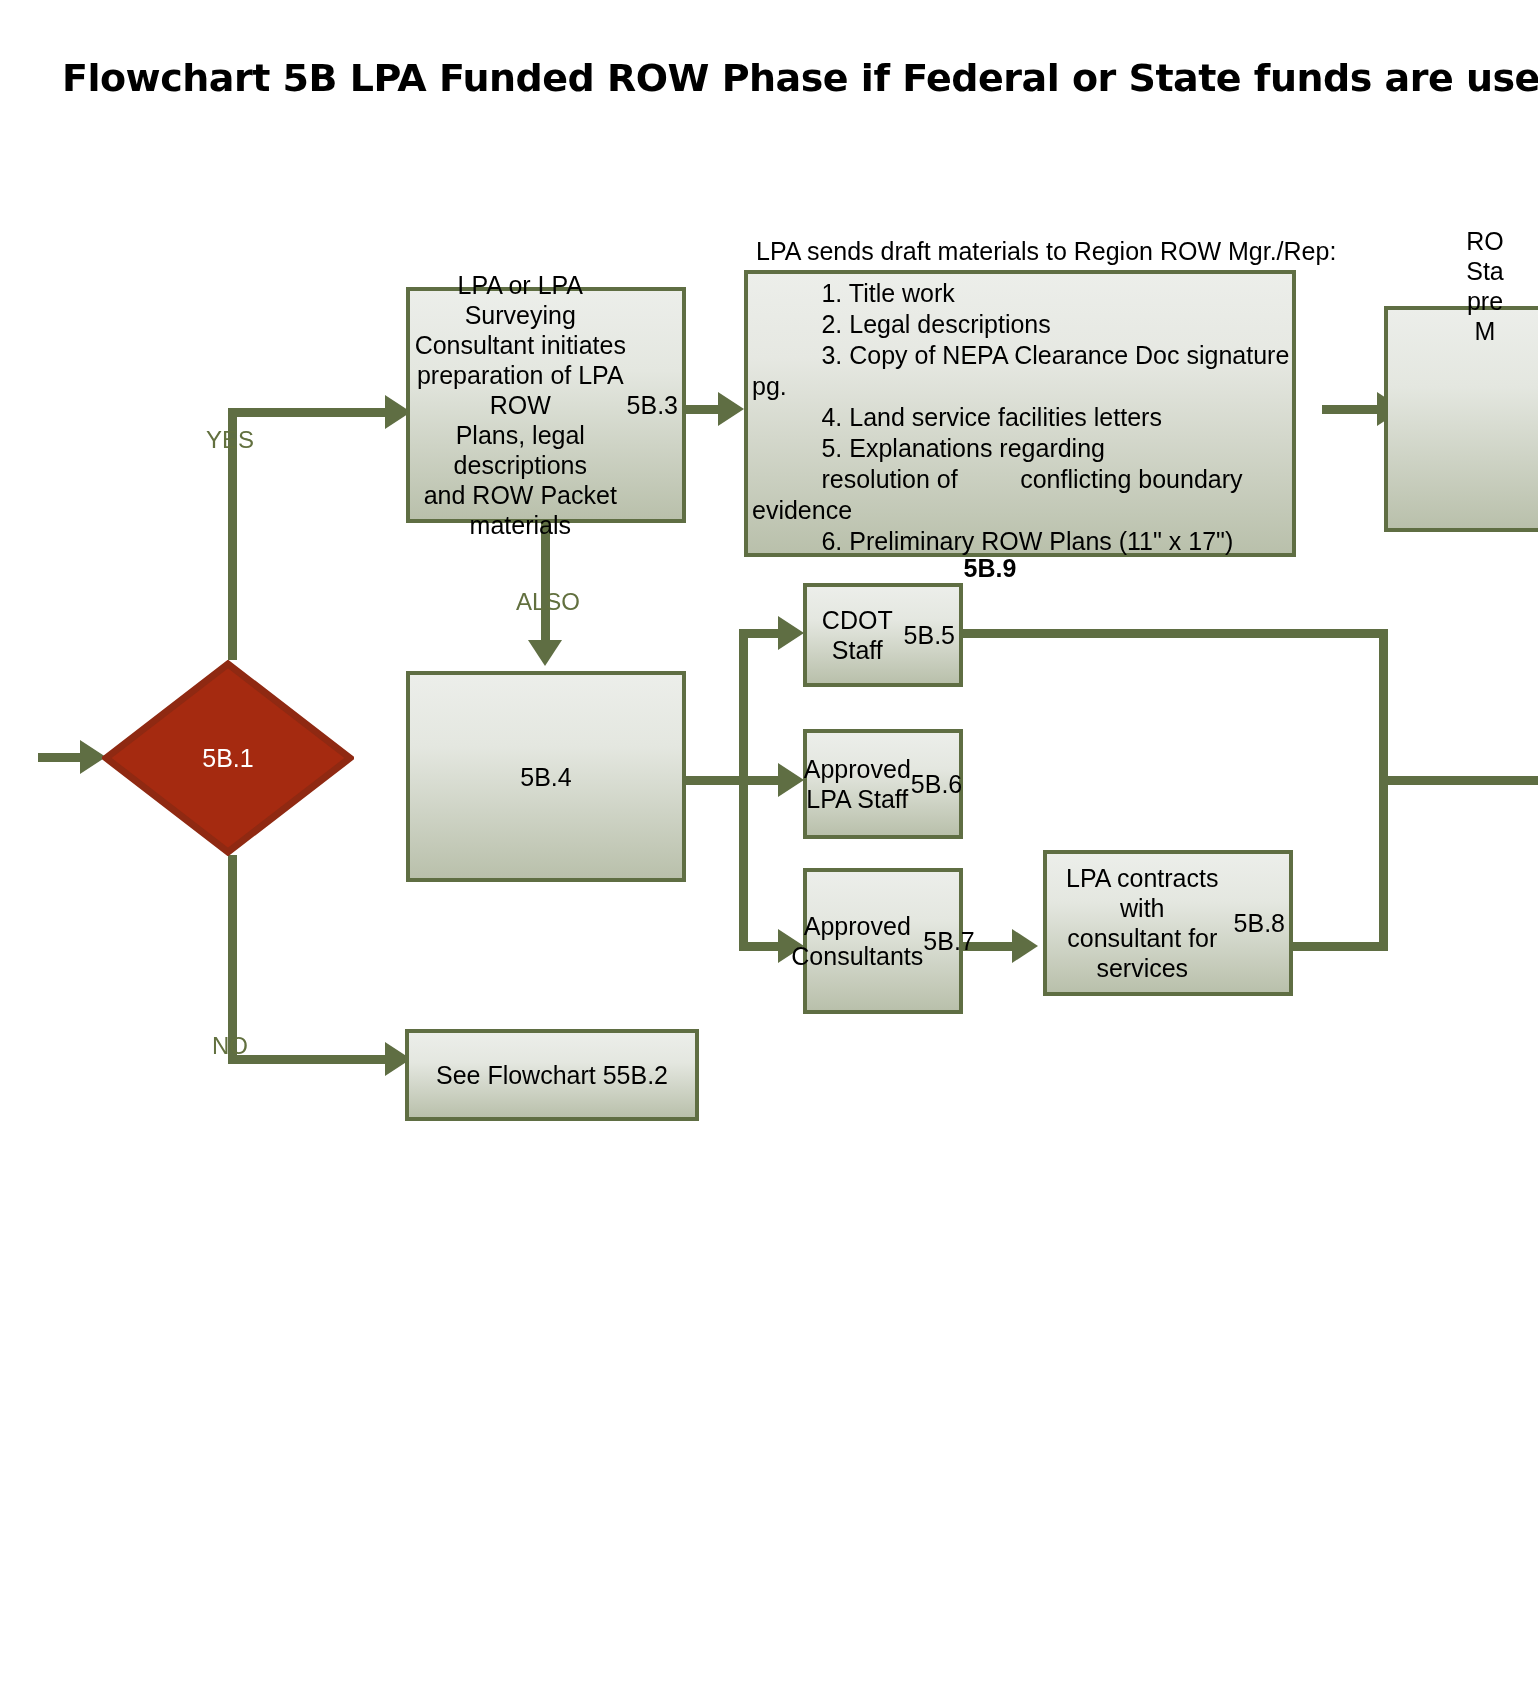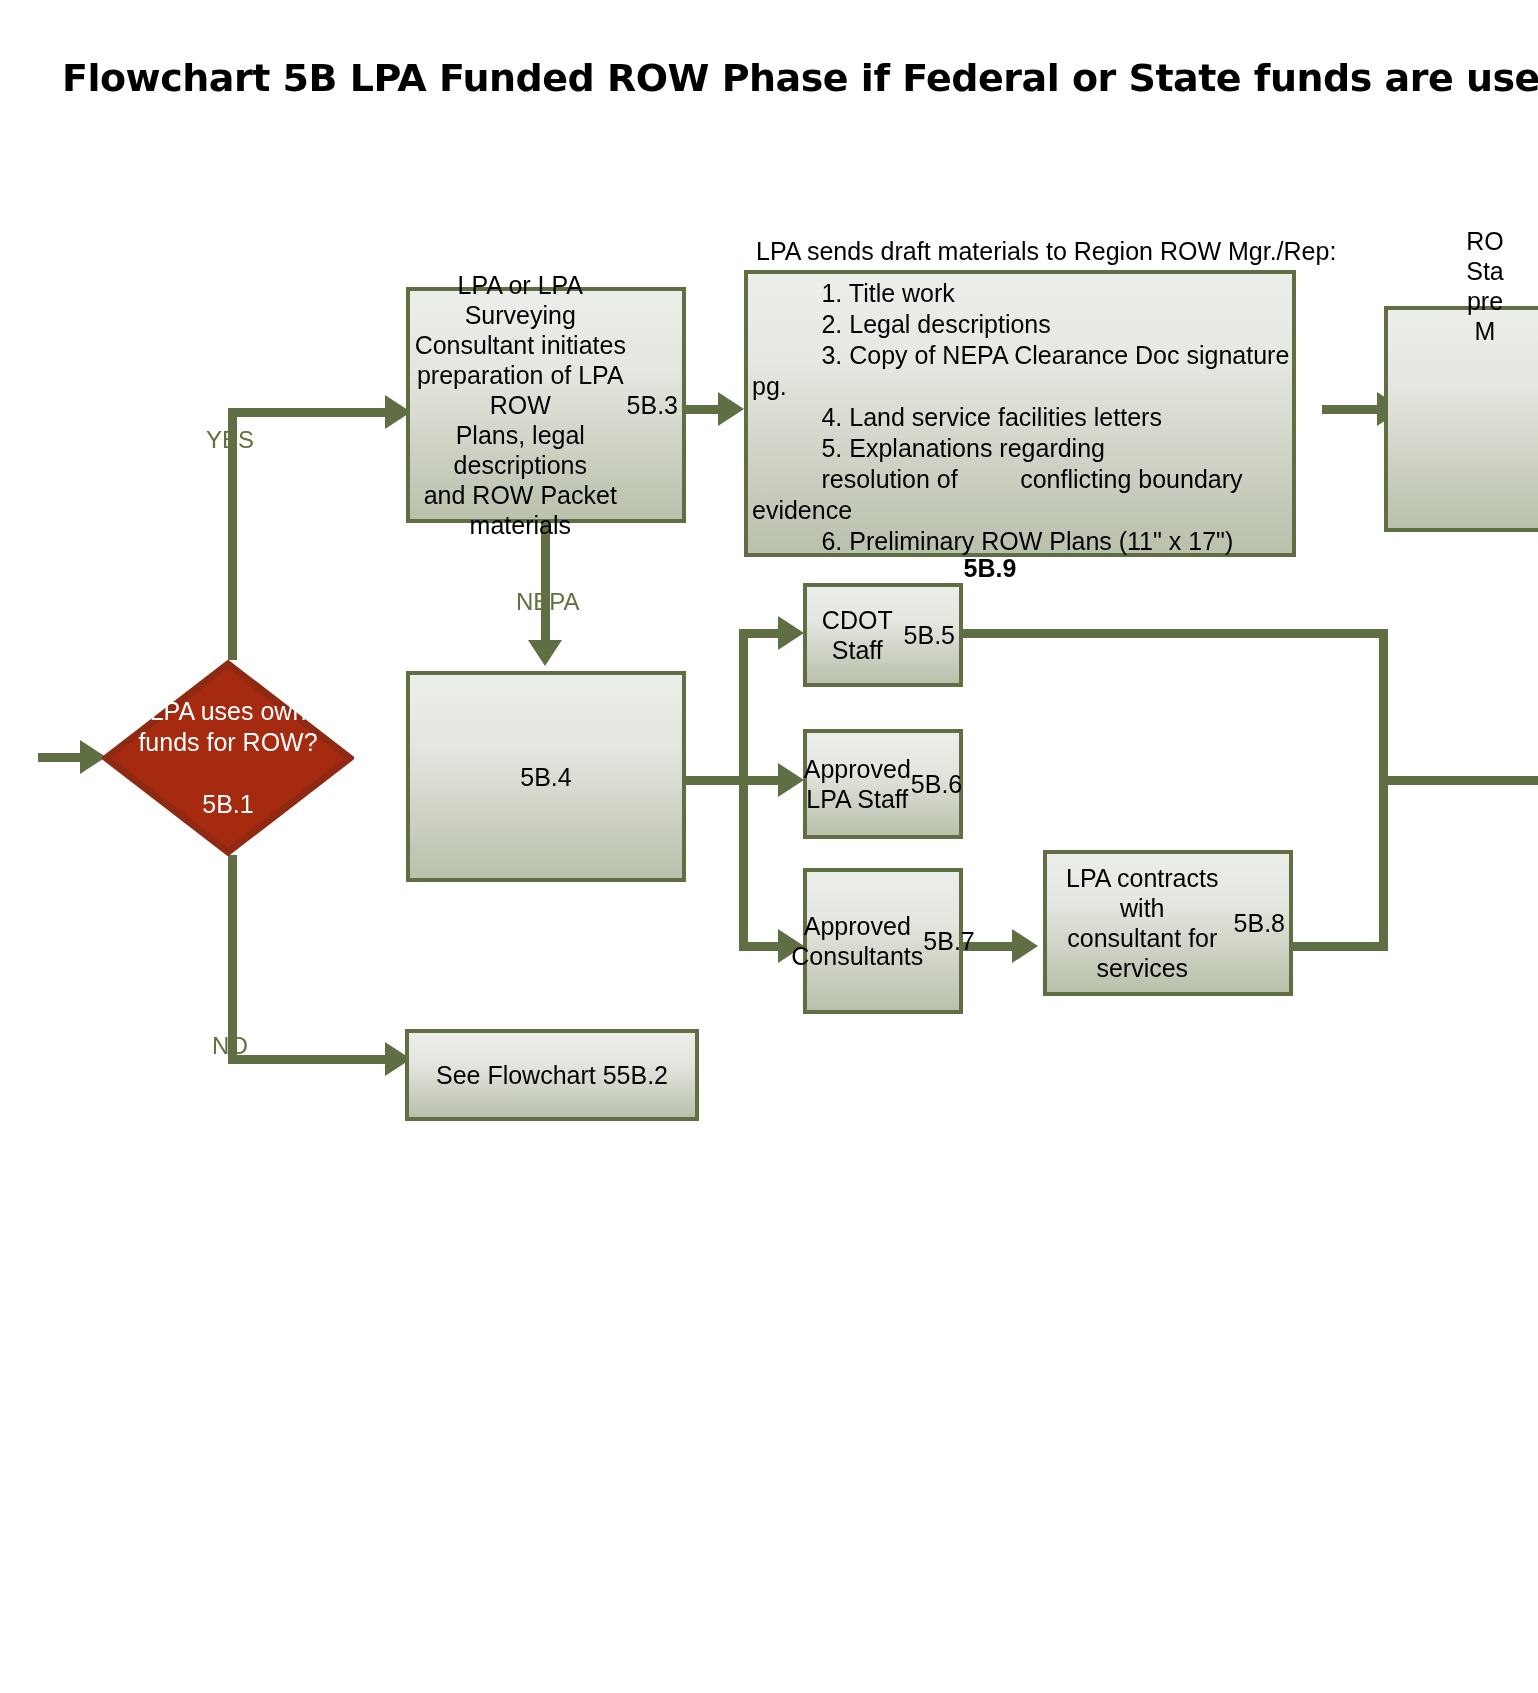--- a/index.html
+++ b/index.html
@@ -161,21 +161,21 @@
   <div class="arrow-r" style="left:385px; top:395px;"></div>
   <div class="edge-label" style="left:206px; top:426px;">YES</div>
 
   <div class="vline" style="left:228px; top:855px; height:205px;"></div>
   <div class="hline" style="left:228px; top:1055px; width:162px;"></div>
   <div class="arrow-r" style="left:385px; top:1042px;"></div>
   <div class="edge-label" style="left:212px; top:1032px;">NO</div>
 
   <div class="vline" style="left:541px; top:522px; height:120px;"></div>
   <div class="arrow-d" style="left:528px; top:640px;"></div>
-  <div class="edge-label" style="left:516px; top:588px;">NEPA</div>
+  <div class="edge-label" style="left:516px; top:588px;">ALSO</div>
 
   <div class="hline" style="left:686px; top:405px; width:42px;"></div>
   <div class="arrow-r" style="left:718px; top:392px;"></div>
 
   <div class="hline" style="left:1322px; top:405px; width:62px;"></div>
   <div class="arrow-r" style="left:1377px; top:392px;"></div>
 
   <div class="hline" style="left:686px; top:776px; width:62px;"></div>
   <div class="vline" style="left:739px; top:629px; height:322px;"></div>
 
@@ -197,22 +197,20 @@
   <div class="hline" style="left:1292px; top:942px; width:96px;"></div>
   <div class="vline" style="left:1379px; top:776px; height:175px;"></div>
 
   <div class="hline" style="left:1379px; top:776px; width:159px;"></div>
 
   <div class="diamond-wrap" style="left:102px; top:660px; width:252px; height:196px;">
     <svg class="diamond-shape" viewBox="0 0 252 196" preserveAspectRatio="none">
       <polygon points="126,4 248,98 126,192 4,98" fill="#a52a10" stroke="#8f2912" stroke-width="7"></polygon>
     </svg>
     <div class="diamond-text">
-      <div>LPA uses own
-funds for ROW?</div>
       <div>5B.1</div>
     </div>
   </div>
 
   <div class="node" style="left:405px; top:999px; width:294px; height:92px;margin-top:30px;">
     <span class="txt">See Flowchart 5</span>
     <span class="ref">5B.2</span>
   </div>
 
   <div class="node" style="left:406px; top:287px; width:280px; height:236px;">

